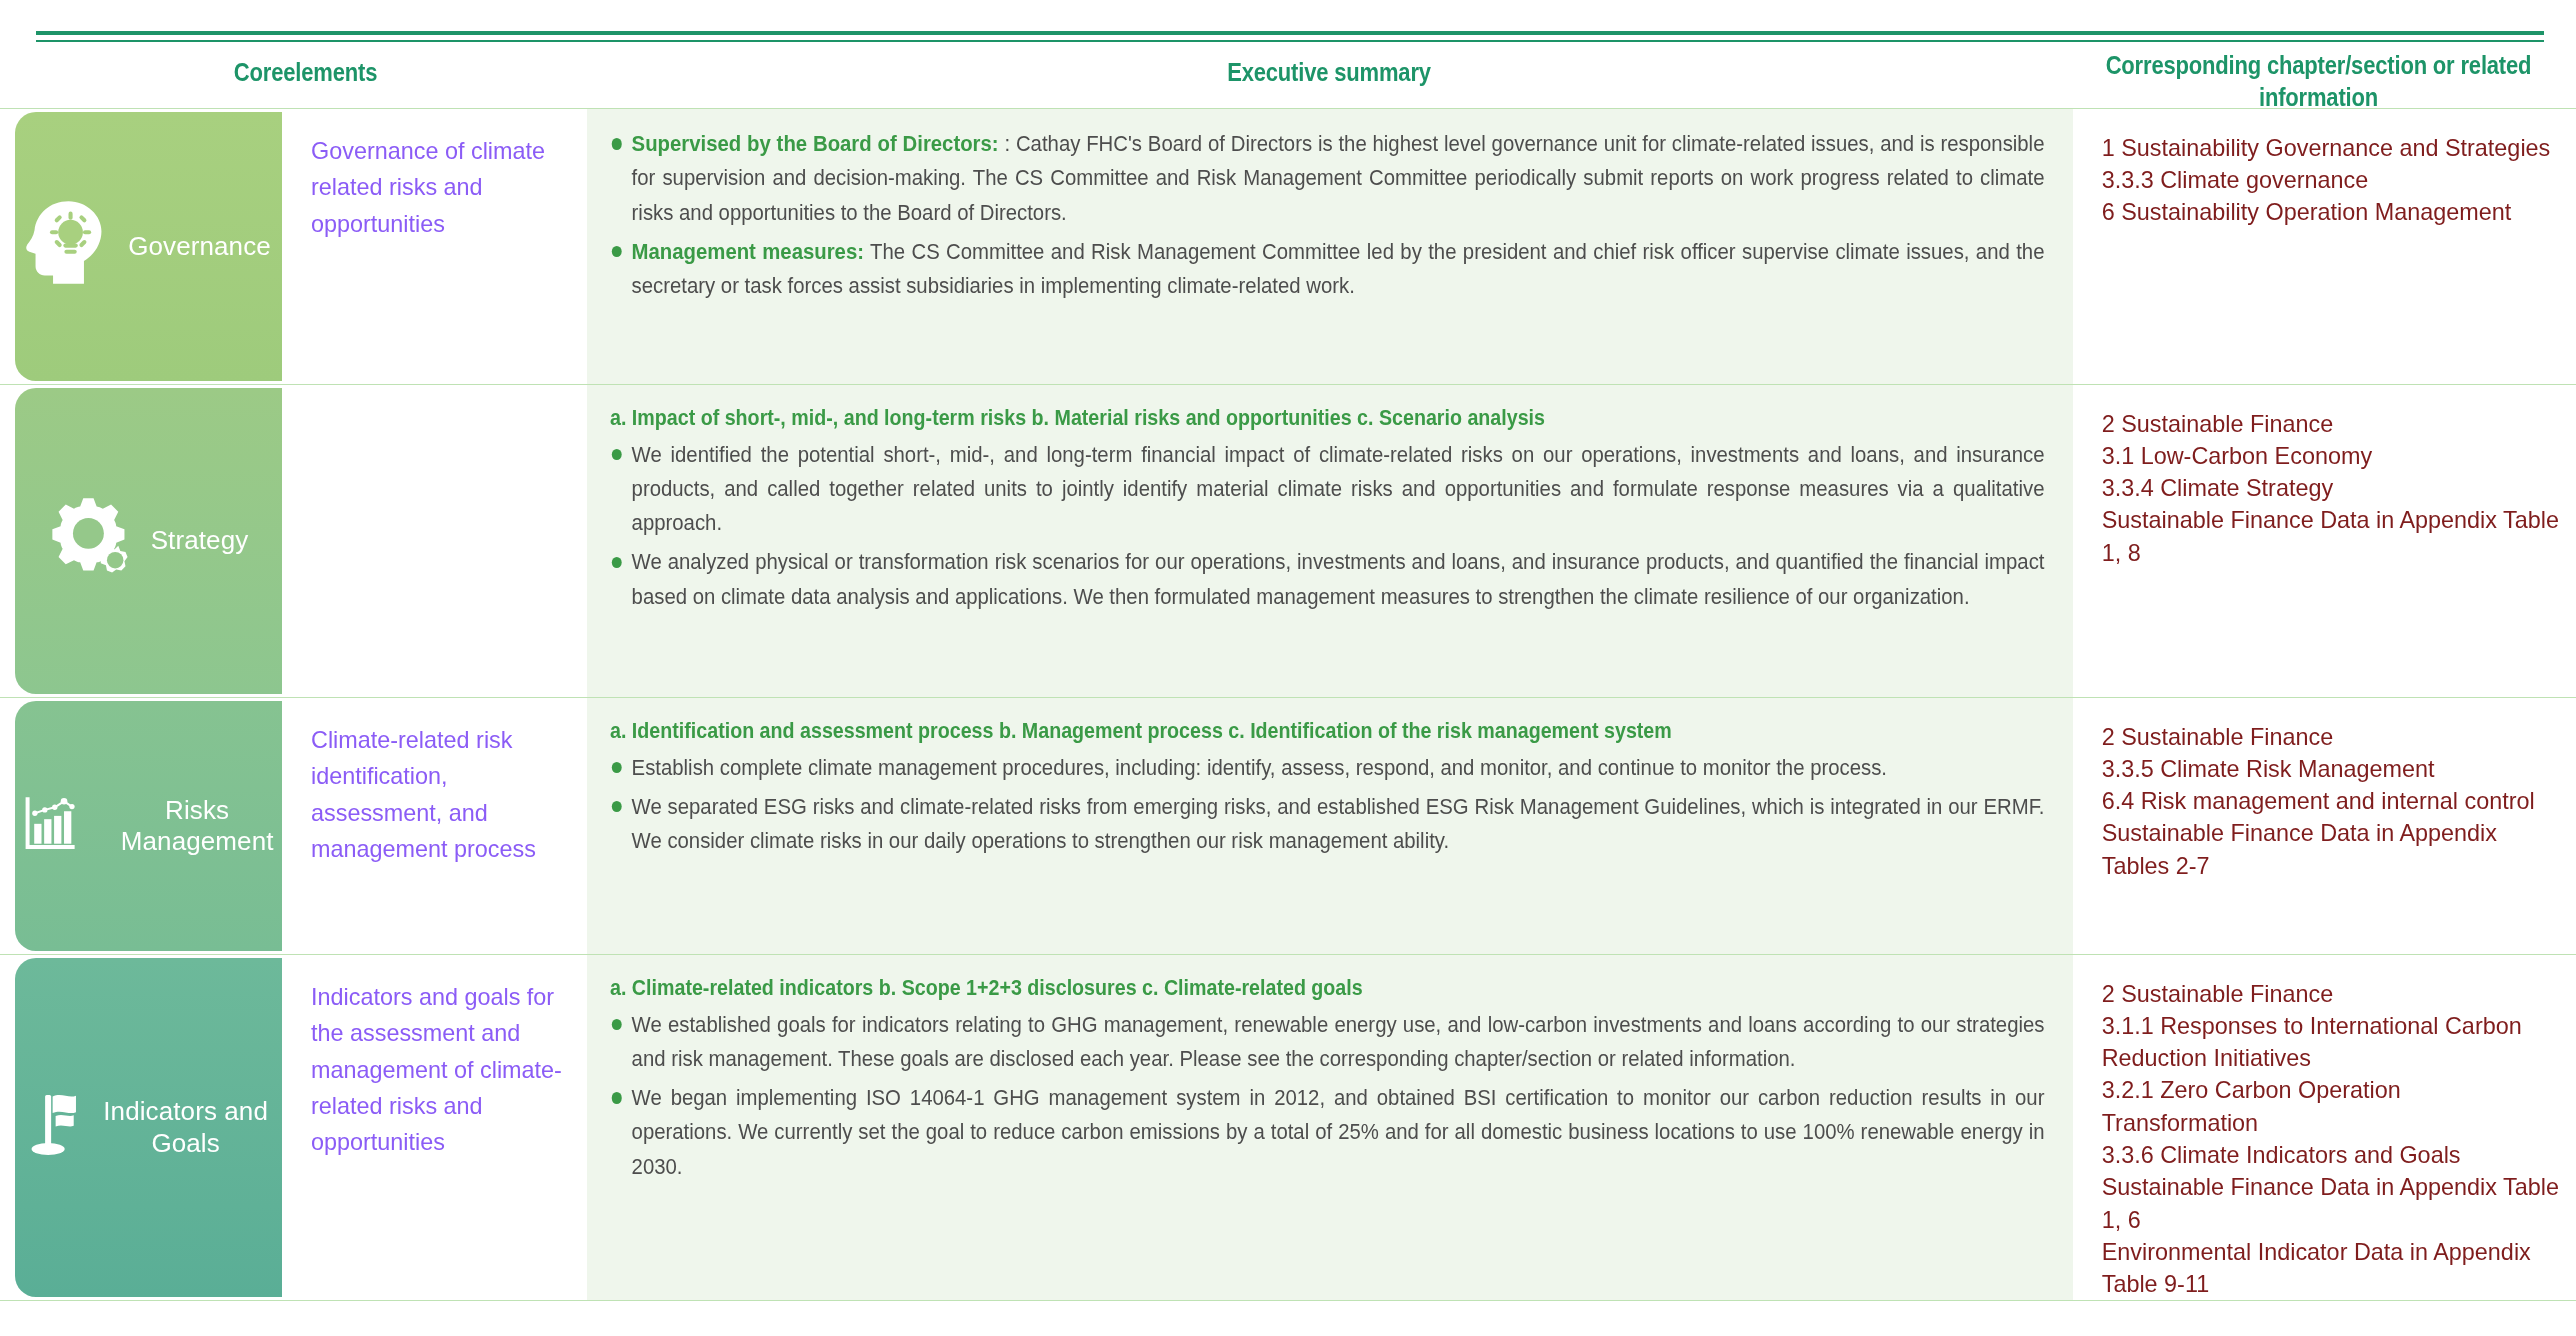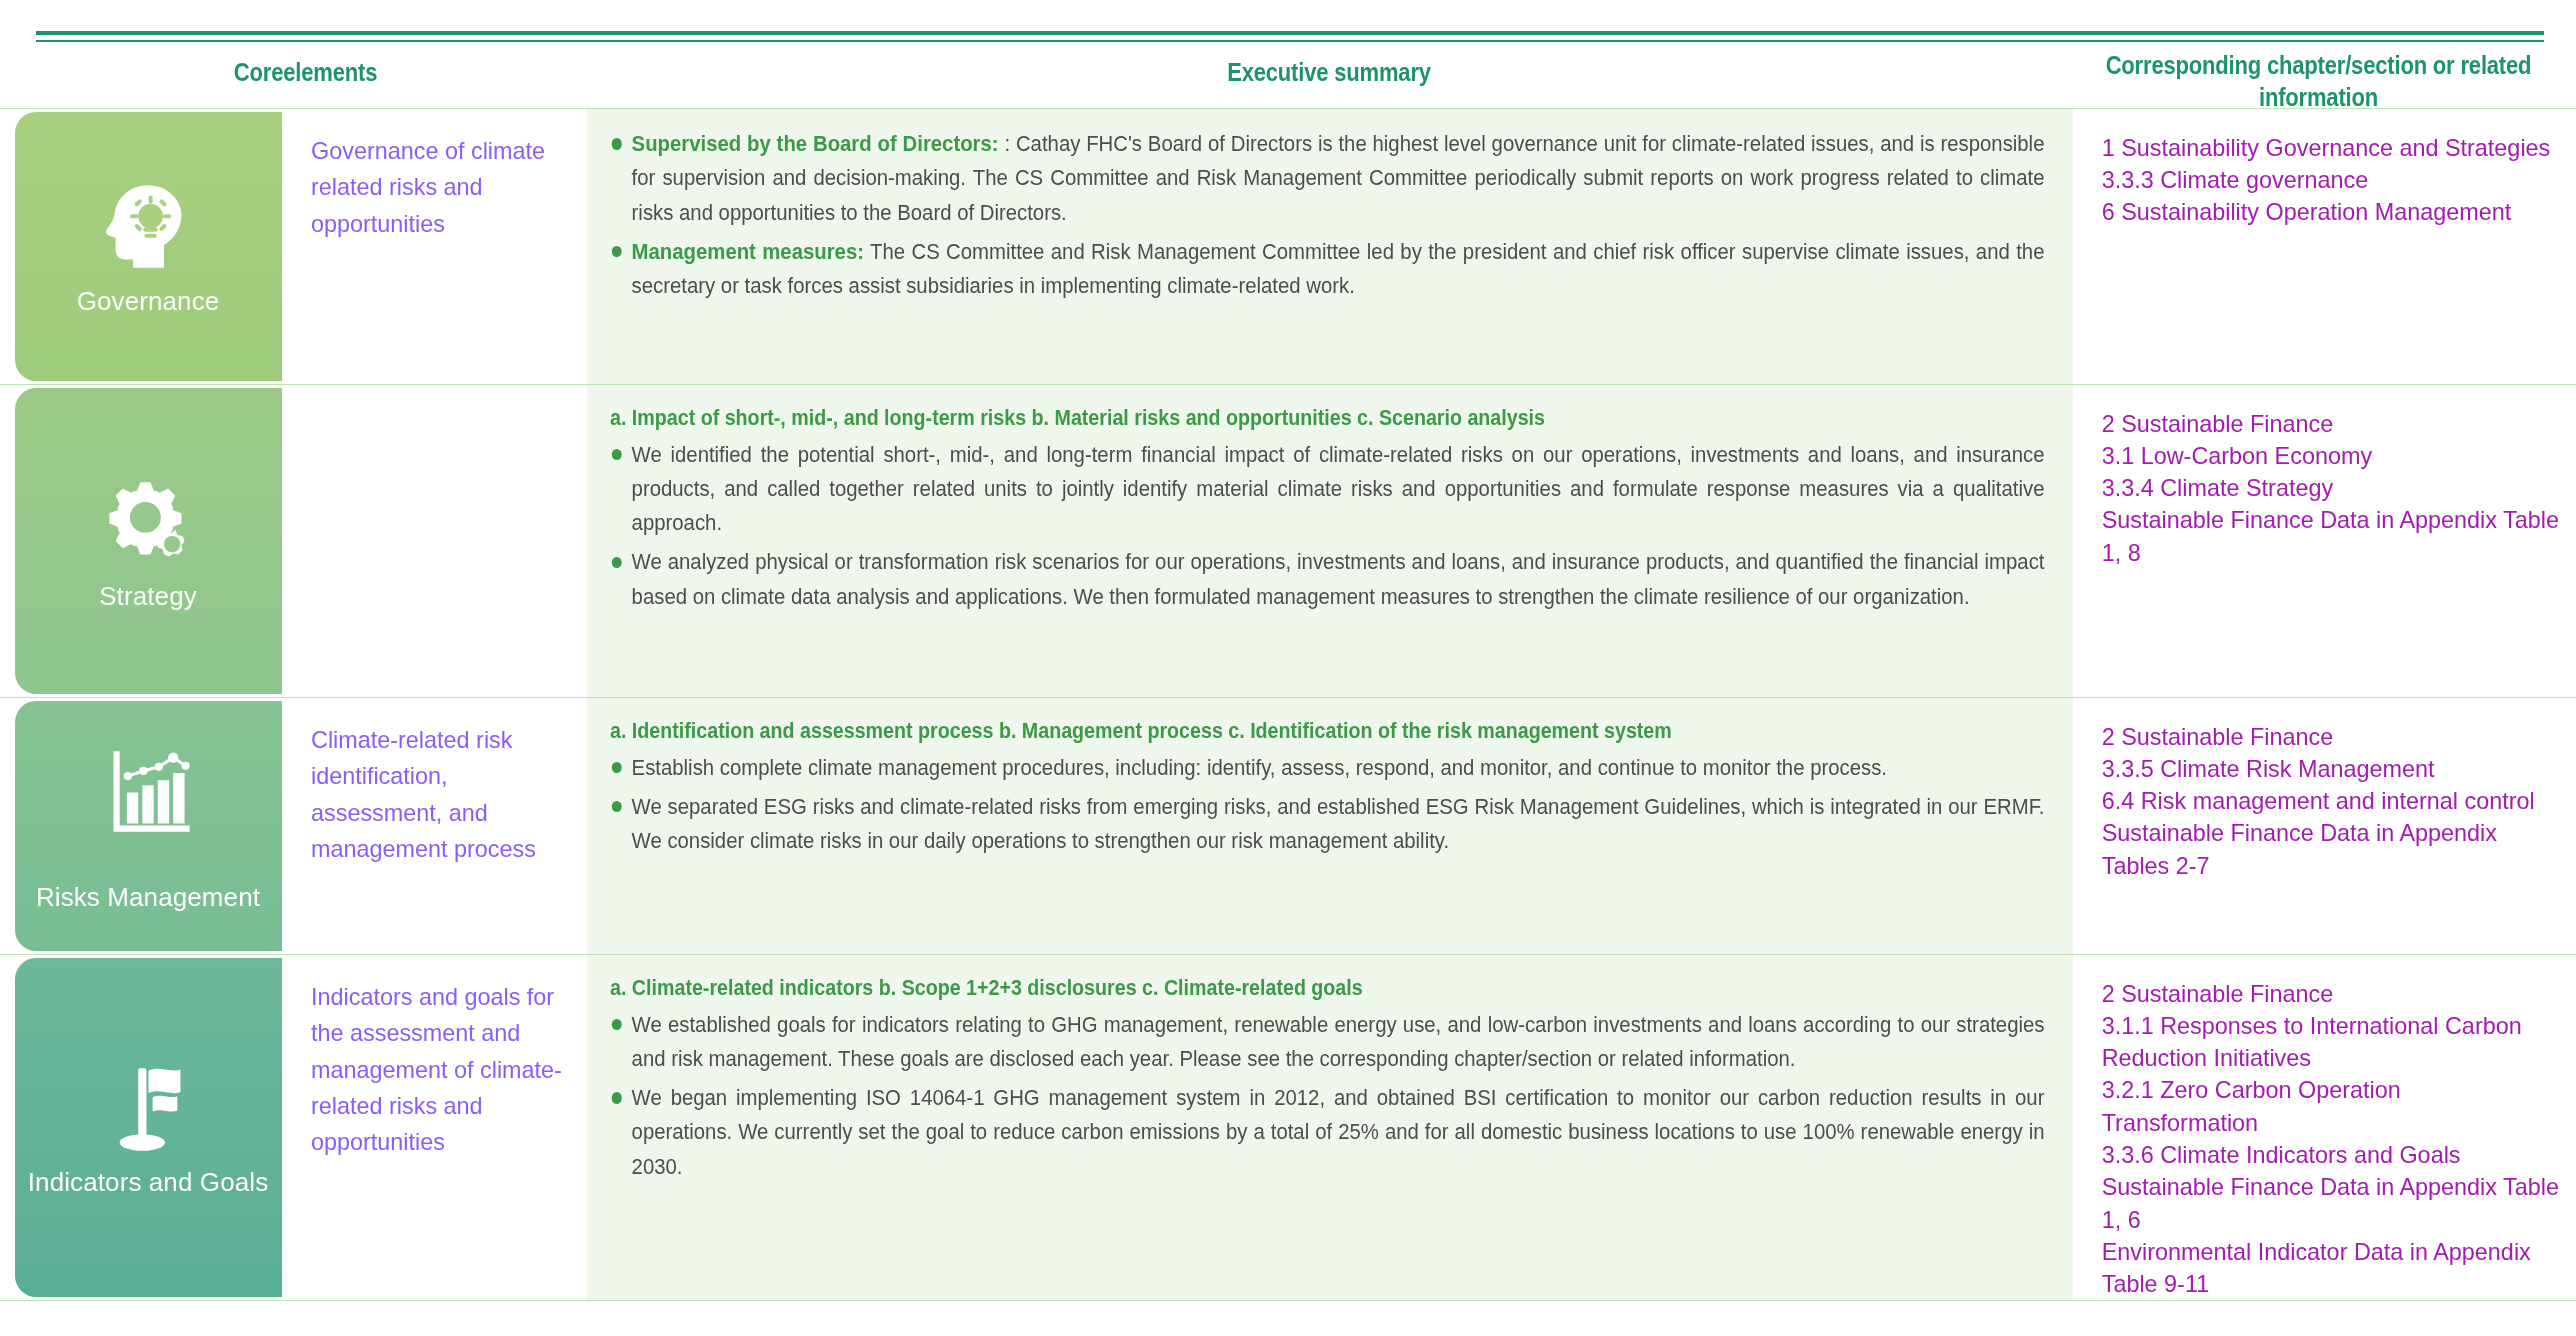--- a/index.html
+++ b/index.html
@@ -75,21 +75,21 @@
 
   
   .tile {
     position: absolute;
     left: 14.5px;
     top: 3.2px;
     bottom: 3.2px;
     width: 267px;
     border-radius: 21px 0 0 21px;
     display: flex;
-    flex-direction: column;
+    flex-direction: row;
     align-items: center;
     justify-content: center;
   }
   .tile .tile-icon {
     width: 103px;
     height: 103px;
     display: flex;
     align-items: center;
     justify-content: center;
     margin-bottom: 8px;
@@ -163,21 +163,21 @@
   }
   .bullet b { color: #3a9a46; font-weight: bold; }
 
   
   .refs {
     position: absolute;
     left: 2092px;
     top: 0;
     width: 477px;
     padding: 22.6px 8px 16px 9.7px;
-    color: #a21caf;
+    color: #7f1d1d;
     font-size: 23.4px;
     line-height: 1.38;
     font-family: "Liberation Sans", sans-serif;
     white-space: pre-line;
   }
 
   
   .row-1 { height: 276px; }
   .row-2 { height: 313px; }
   .row-3 { height: 257px; }

